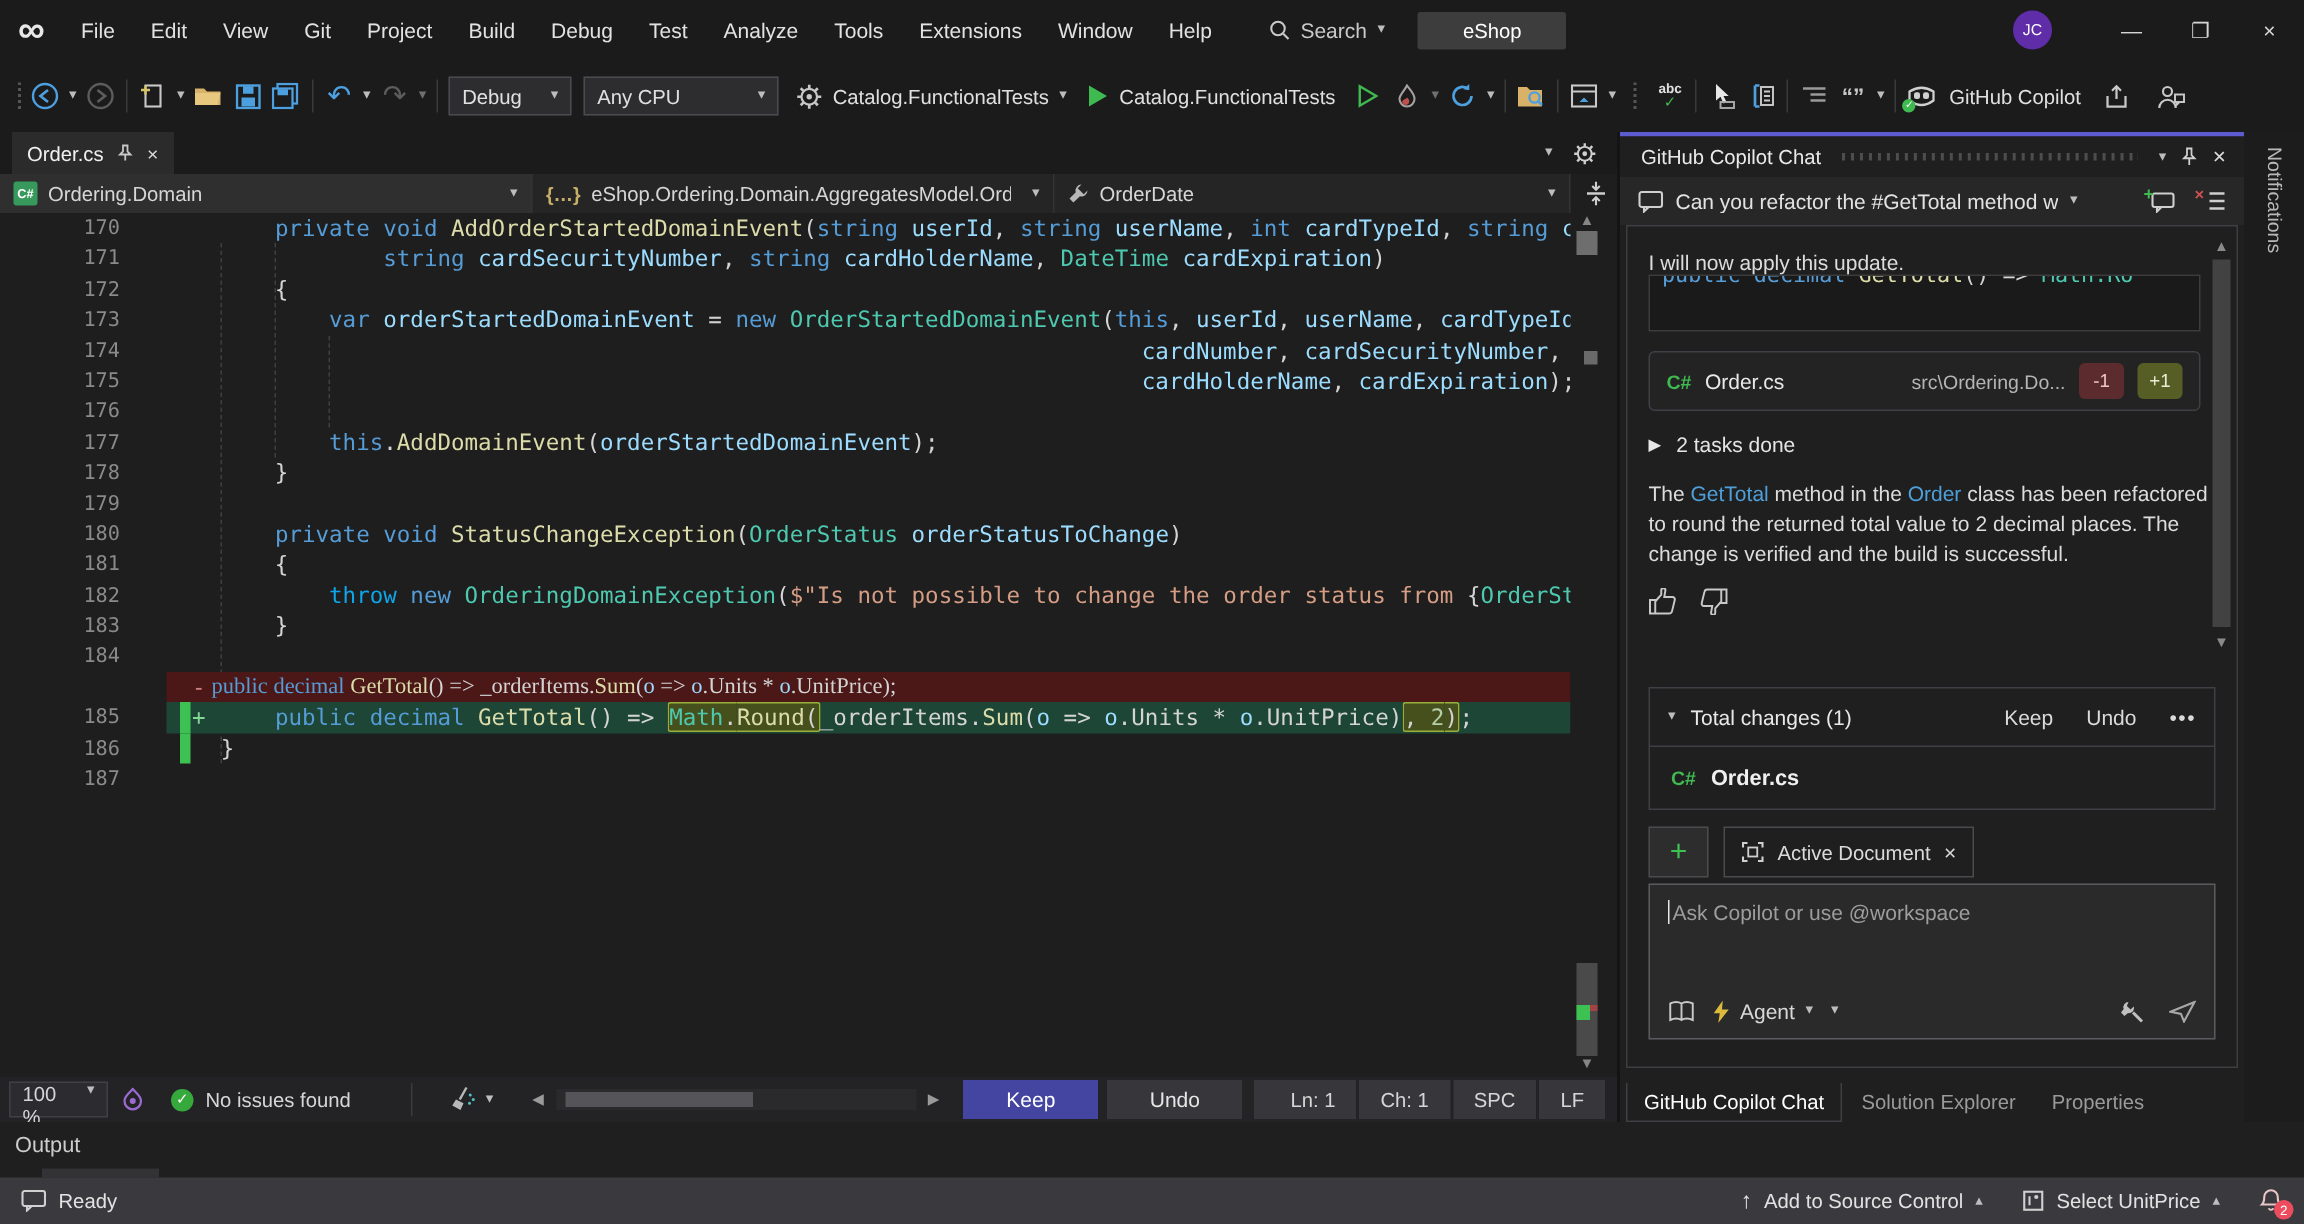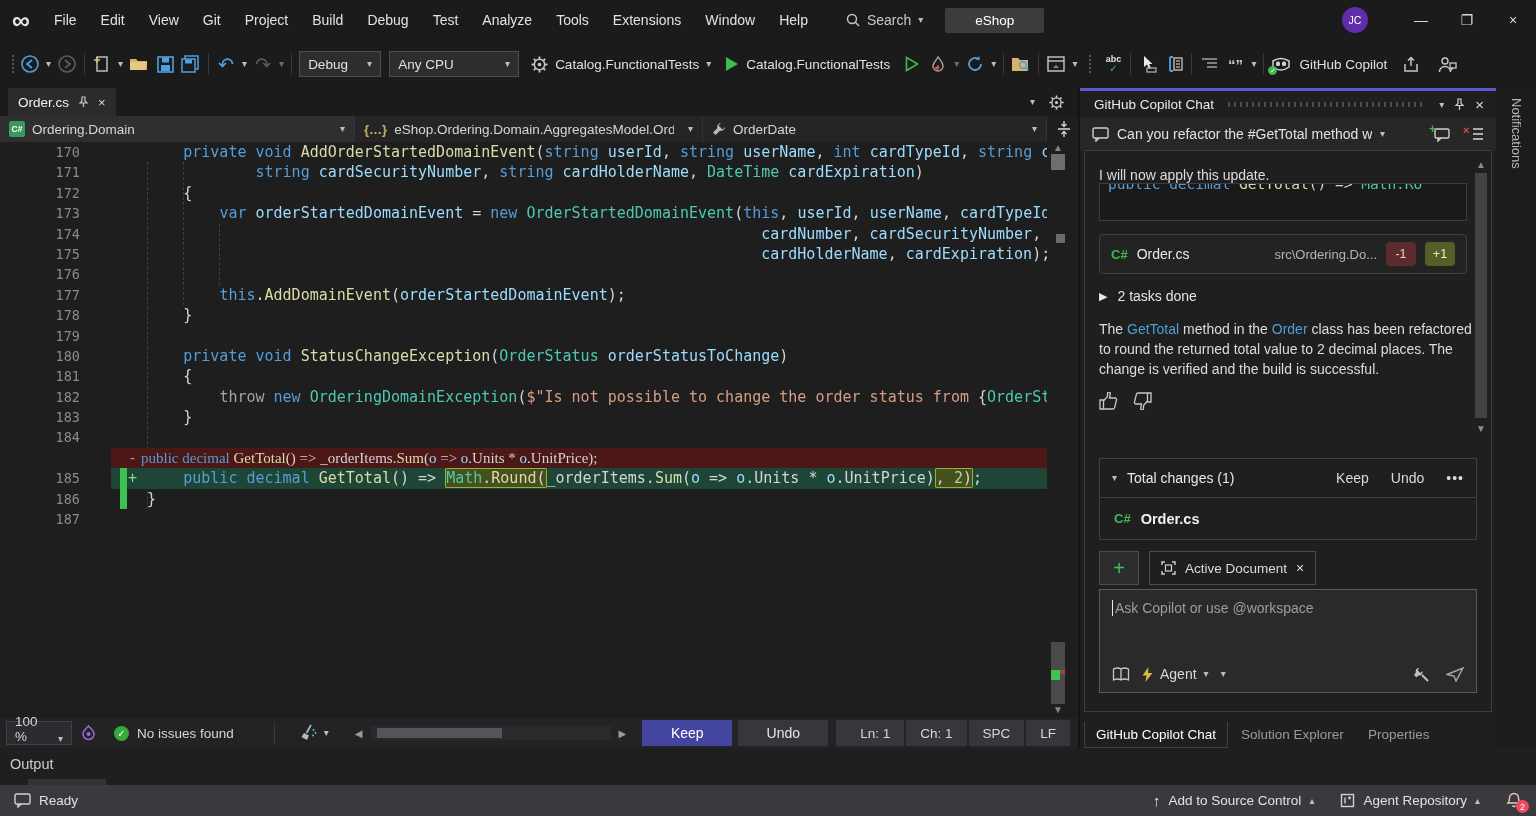--- a/index.html
+++ b/index.html
@@ -68,36 +68,36 @@
   .crow .ln { width:80px; flex:none; text-align:right; color:#8a8a8a; font-size:13.5px;
     font-family:"DejaVu Sans Mono", monospace; }
   .crow .codetext { margin-left:31px; flex:1; white-space:pre; overflow:hidden; position:relative; z-index:1; }
   .crow.del .codetext { background:#4b1717;font-family:Liberation Serif, serif; }
   .crow.add .codetext { background:#1d4636; }
   .crow .mark { position:absolute; left:128px; z-index:2; font-family:"DejaVu Sans Mono", monospace; }
   .crow.del .mark { color:#cf8080; }
   .crow.add .mark { color:#82d895; }
   .crow.bar::before { content:""; position:absolute; left:120px; width:7px; top:0; bottom:0;
     background:#3ec153; z-index:2; }
-  .k  { color:#569cd6; } .kc { color:#a3a3a3; } .ty { color:#4ec9b0; } .m { color:#dcdcaa; }
+  .k  { color:#569cd6; } .kc { color:#0ea5e9; } .ty { color:#4ec9b0; } .m { color:#dcdcaa; }
   .p  { color:#9cdcfe; } .s  { color:#d69d85; } .n  { color:#b5cea8; } .d { color:#d4d4d4; }
   .hl { background:#46501d; border-top:1px solid #9aae3a; border-bottom:1px solid #9aae3a; }
   .hl-s { border-left:1px solid #9aae3a; border-radius:2px 0 0 2px; }
   .hl-e { border-right:1px solid #9aae3a; border-radius:0 2px 2px 0; }
 
   
   #vscroll { position:absolute; left:1047px; top:54px; width:22px; height:576px; background:#1e1e1e; }
   #vscroll .arrow { position:absolute; left:0; width:22px; text-align:center; color:#868686; font-size:10px; }
   #vs-thumb-top { position:absolute; left:4px; top:12px; width:14px; height:16px; background:#6e6e6e; }
   #vs-marker { position:absolute; left:9px; top:92px; width:9px; height:9px; background:#6a6a6a; }
 
   
   #ed-status { position:absolute; left:0; top:630px; width:1080px; height:30px; background:#232326;
     display:flex; align-items:center; font-size:13.5px; color:#d6d6d6; }
-  .es-box { background:#2c2c30; border:1px solid #3f3f44; height:24px; display:flex; align-items:flex-end;
+  .es-box { background:#2c2c30; border:1px solid #3f3f44; height:24px; display:flex; align-items:flex-start;
     padding:0 8px; gap:8px; }
   .es-seg { background:#37373b; height:26px; display:flex; align-items:center; justify-content:center;
     padding:0 14px; margin-left:2px; }
   #keep-btn { background:#4345a0; color:#ffffff; width:90px; height:26px; display:flex;
     align-items:center; justify-content:center; font-size:14px; }
   #undo-btn { background:#37373b; color:#e6e6e6; width:90px; height:26px; display:flex;
     align-items:center; justify-content:center; font-size:14px; }
   #hscroll-track { width:240px; height:14px; background:#2a2a2d; position:relative; }
   #hscroll-thumb { position:absolute; left:6px; top:2px; width:125px; height:10px; background:#555559; }
 
@@ -754,21 +754,21 @@
       <span style="font-size:15px;">↑</span>
       <span>Add to Source Control</span>
       <span class="caret">▴</span>
     </span>
     <span class="sb-item">
       <svg width="15" height="15" viewBox="0 0 15 15">
           <rect x="1.5" y="1.5" width="12" height="12" fill="none" stroke="#d0d0d0" stroke-width="1.4"></rect>
           <line x1="5" y1="4.5" x2="5" y2="10.5" stroke="#d0d0d0" stroke-width="1.4"></line>
           <circle cx="9.5" cy="5" r="1.4" fill="#d0d0d0"></circle>
         </svg>
-      <span>Agent Repository</span>
+      <span>Select UnitPrice</span>
       <span class="caret">▴</span>
     </span>
     <span id="bell-wrap">
       <svg width="16" height="17" viewBox="0 0 16 17">
           <path d="M8 1.5 a4.5 4.5 0 0 1 4.5 4.5 c0 3.5 1.5 5 1.5 5 H2 s1.5 -1.5 1.5 -5 A4.5 4.5 0 0 1 8 1.5 z" fill="none" stroke="#e8c6c6" stroke-width="1.4"></path>
           <path d="M6.5 13.5 a1.6 1.6 0 0 0 3 0" fill="none" stroke="#e8c6c6" stroke-width="1.4"></path>
         </svg>
       <span id="bell-badge">2</span>
     </span>
   </span>

